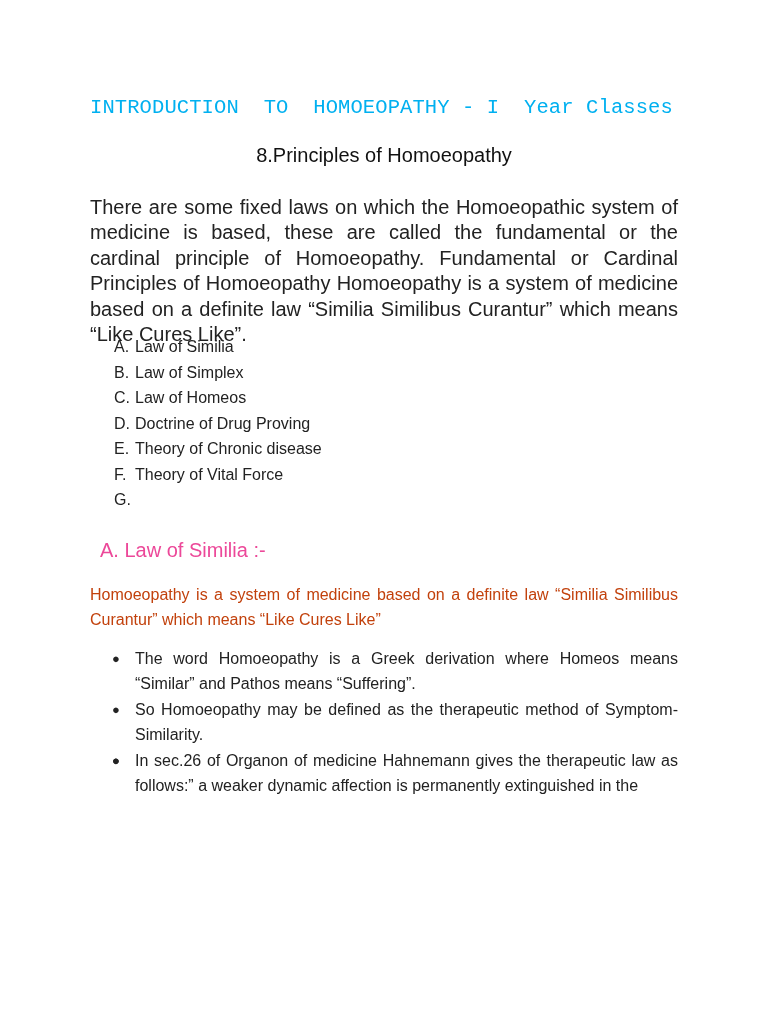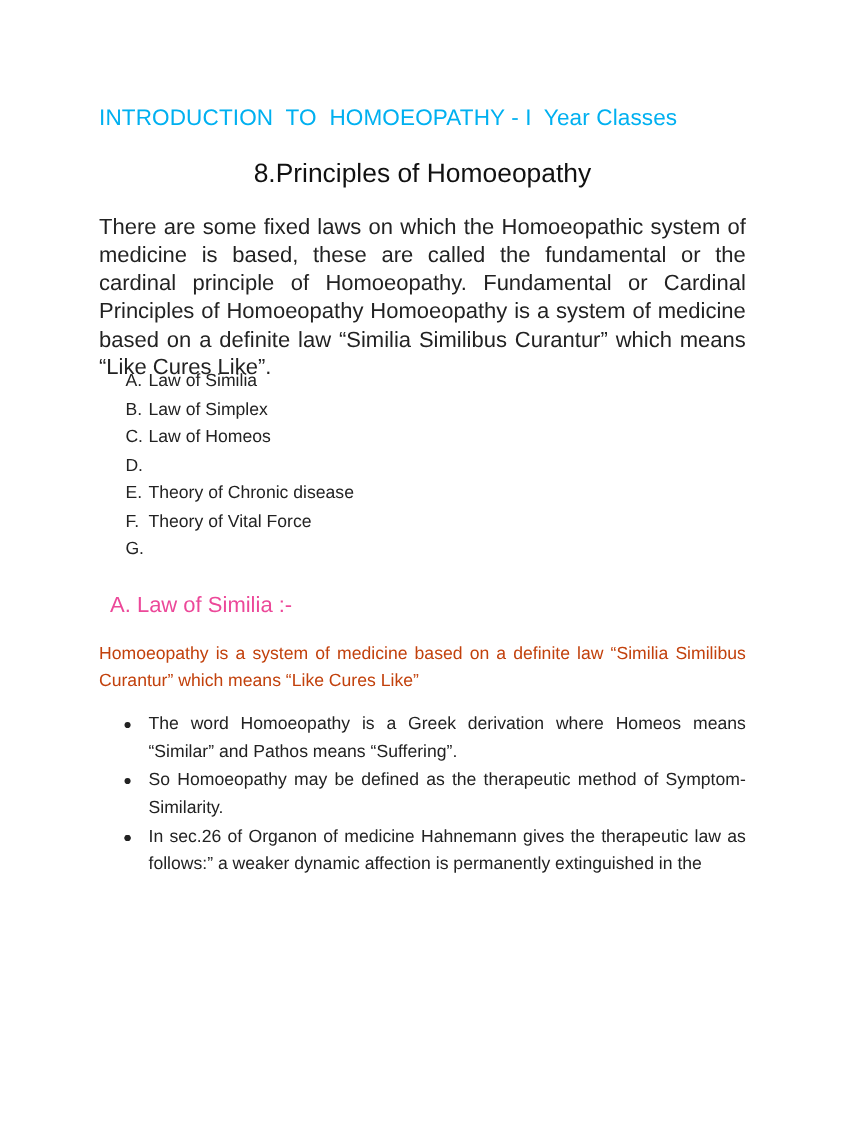--- a/index.html
+++ b/index.html
@@ -22,28 +22,29 @@
       width: 588px;
     }
     .course-header {
       position: absolute;
       top: 96px;
       left: 0;
       font-size: 20.5px;
       color: #00b0f0;
       letter-spacing: 0.1px;
       white-space: pre;
+      font-family: Liberation Mono, monospace;
     }
     .chapter-title {
       position: absolute;
       top: 144px;
       left: 0;
       width: 588px;
       text-align: center;
-      font-size: 24px;
+      font-size: 20px;
       color: #111;
     }
     .intro-para {
       position: absolute;
       top: 195px;
       left: 0;
       width: 588px;
       font-size: 20px;
       line-height: 25.4px;
       text-align: justify;
@@ -129,20 +130,21 @@
     <li>
       <span class="marker">B.</span>
       <span>Law of Simplex</span>
     </li>
     <li>
       <span class="marker">C.</span>
       <span>Law of Homeos</span>
     </li>
     <li>
       <span class="marker">D.</span>
+      <span>Doctrine of Drug Proving</span>
     </li>
     <li>
       <span class="marker">E.</span>
       <span>Theory of Chronic disease</span>
     </li>
     <li>
       <span class="marker">F.</span>
       <span>Theory of Vital Force</span>
     </li>
     <li>

